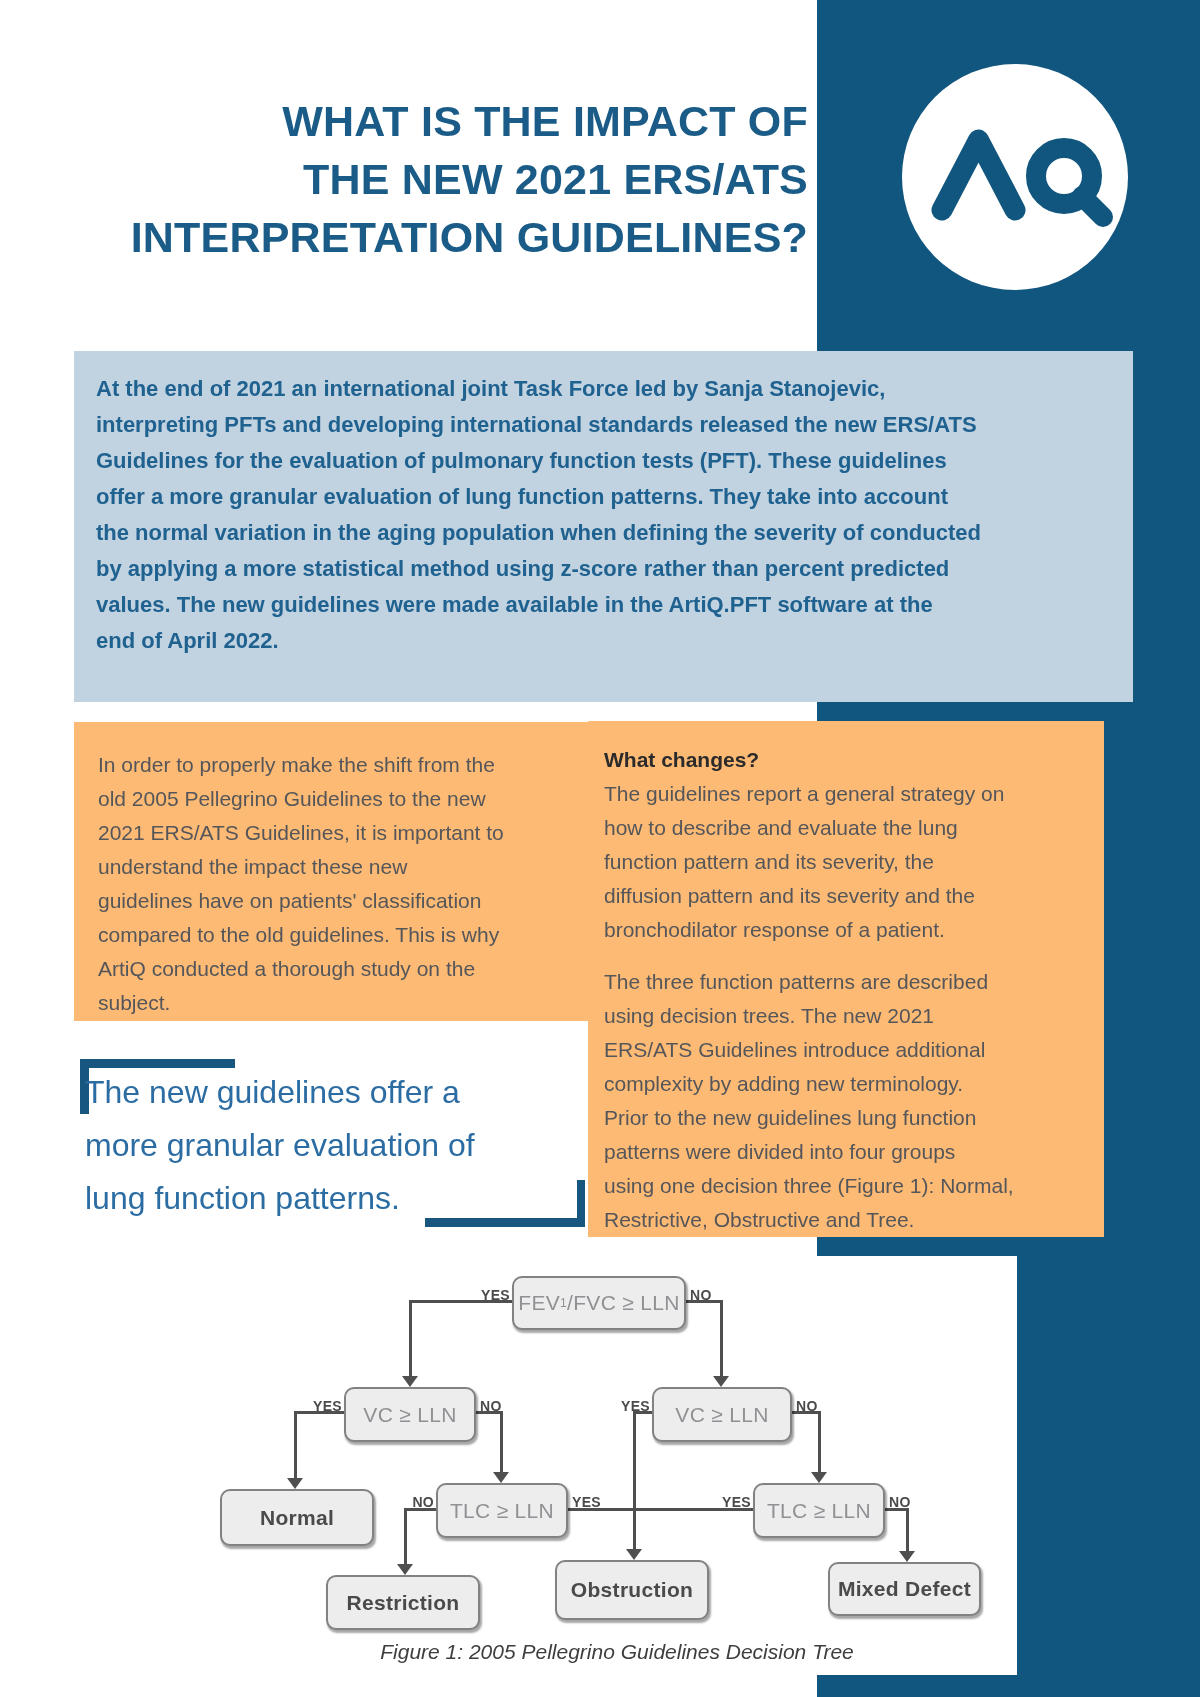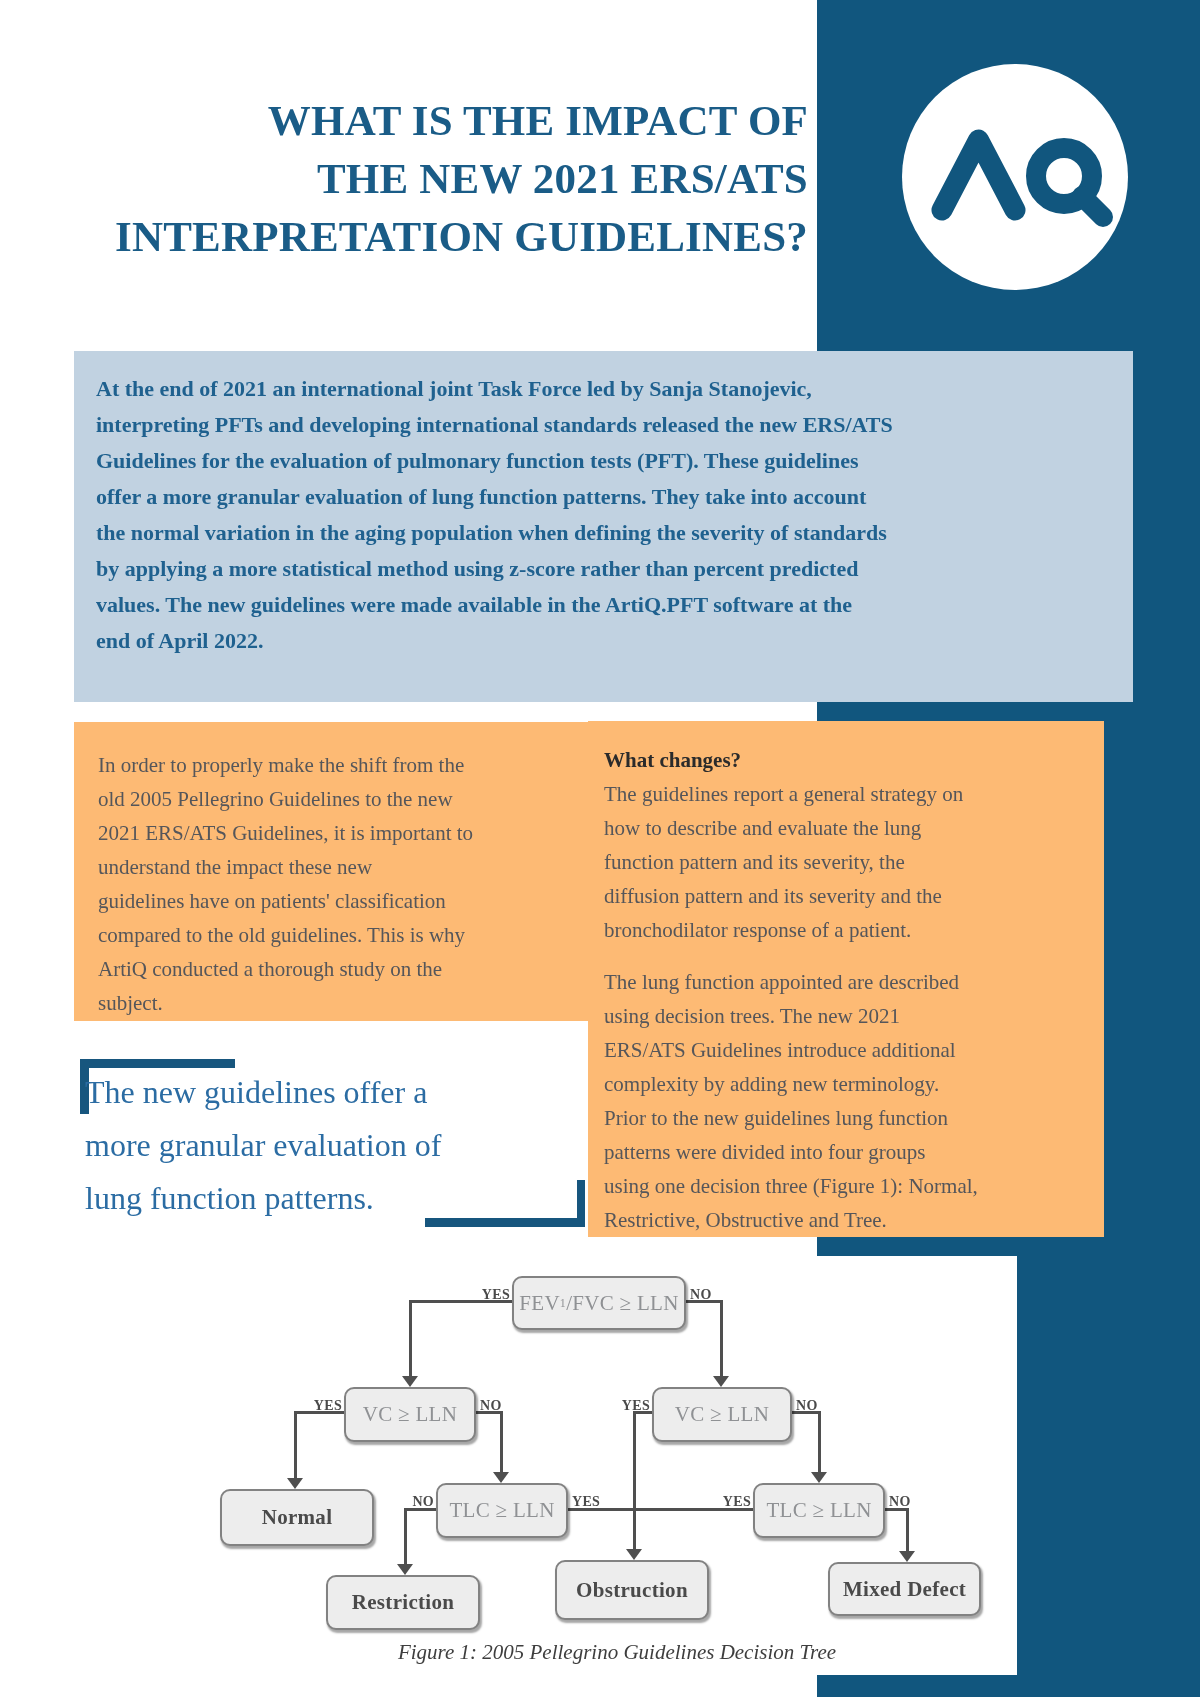--- a/index.html
+++ b/index.html
@@ -1,17 +1,17 @@
 <!DOCTYPE html>
 <html><head>
 <meta charset="utf-8">
 <style>
   html,body{margin:0;padding:0;background:#ffffff;}
   .page{position:relative;width:1200px;height:1697px;background:#ffffff;overflow:hidden;
-        font-family:Liberation Serif, serif;}
+        font-family:Liberation Sans, sans-serif;}
   .abs{position:absolute;}
   
   .band{left:817px;top:0;width:383px;height:1697px;background:#11567E;z-index:1;}
   
   .logo-circle{left:902px;top:64px;width:226px;height:226px;border-radius:50%;background:#ffffff;z-index:2;}
   
   .title{left:60px;top:92px;width:748px;text-align:right;color:#1A5C87;font-weight:bold;
          font-size:43px;line-height:58px;letter-spacing:.2px;z-index:2;}
   
   .intro{left:74px;top:351px;width:1059px;height:351px;background:#C1D2E1;z-index:2;
@@ -62,21 +62,21 @@
     <div>WHAT IS THE IMPACT OF</div>
     <div>THE NEW 2021 ERS/ATS</div>
     <div>INTERPRETATION GUIDELINES?</div>
   </div>
 
   <div class="abs intro">
     <div>At the end of 2021 an international joint Task Force led by Sanja Stanojevic,</div>
     <div>interpreting PFTs and developing international standards released the new ERS/ATS</div>
     <div>Guidelines for the evaluation of pulmonary function tests (PFT). These guidelines</div>
     <div>offer a more granular evaluation of lung function patterns. They take into account</div>
-    <div>the normal variation in the aging population when defining the severity of standards</div>
+    <div>the normal variation in the aging population when defining the severity of conducted</div>
     <div>by applying a more statistical method using z-score rather than percent predicted</div>
     <div>values. The new guidelines were made available in the ArtiQ.PFT software at the</div>
     <div>end of April 2022.</div>
   </div>
 
   <div class="abs graybox col-left">
     <div>In order to properly make the shift from the</div>
     <div>old 2005 Pellegrino Guidelines to the new</div>
     <div>2021 ERS/ATS Guidelines, it is important to</div>
     <div>understand the impact these new</div>
@@ -87,21 +87,21 @@
   </div>
 
   <div class="abs graybox col-right">
     <div class="head">What changes?</div>
     <div>The guidelines report a general strategy on</div>
     <div>how to describe and evaluate the lung</div>
     <div>function pattern and its severity, the</div>
     <div>diffusion pattern and its severity and the</div>
     <div>bronchodilator response of a patient.</div>
     <div class="pgap"></div>
-    <div>The lung function appointed are described</div>
+    <div>The three function patterns are described</div>
     <div>using decision trees. The new 2021</div>
     <div>ERS/ATS Guidelines introduce additional</div>
     <div>complexity by adding new terminology.</div>
     <div>Prior to the new guidelines lung function</div>
     <div>patterns were divided into four groups</div>
     <div>using one decision three (Figure 1): Normal,</div>
     <div>Restrictive, Obstructive and Tree.</div>
   </div>
 
   <div class="abs brk" style="left:80px;top:1059px;width:155px;height:9px;"></div>

